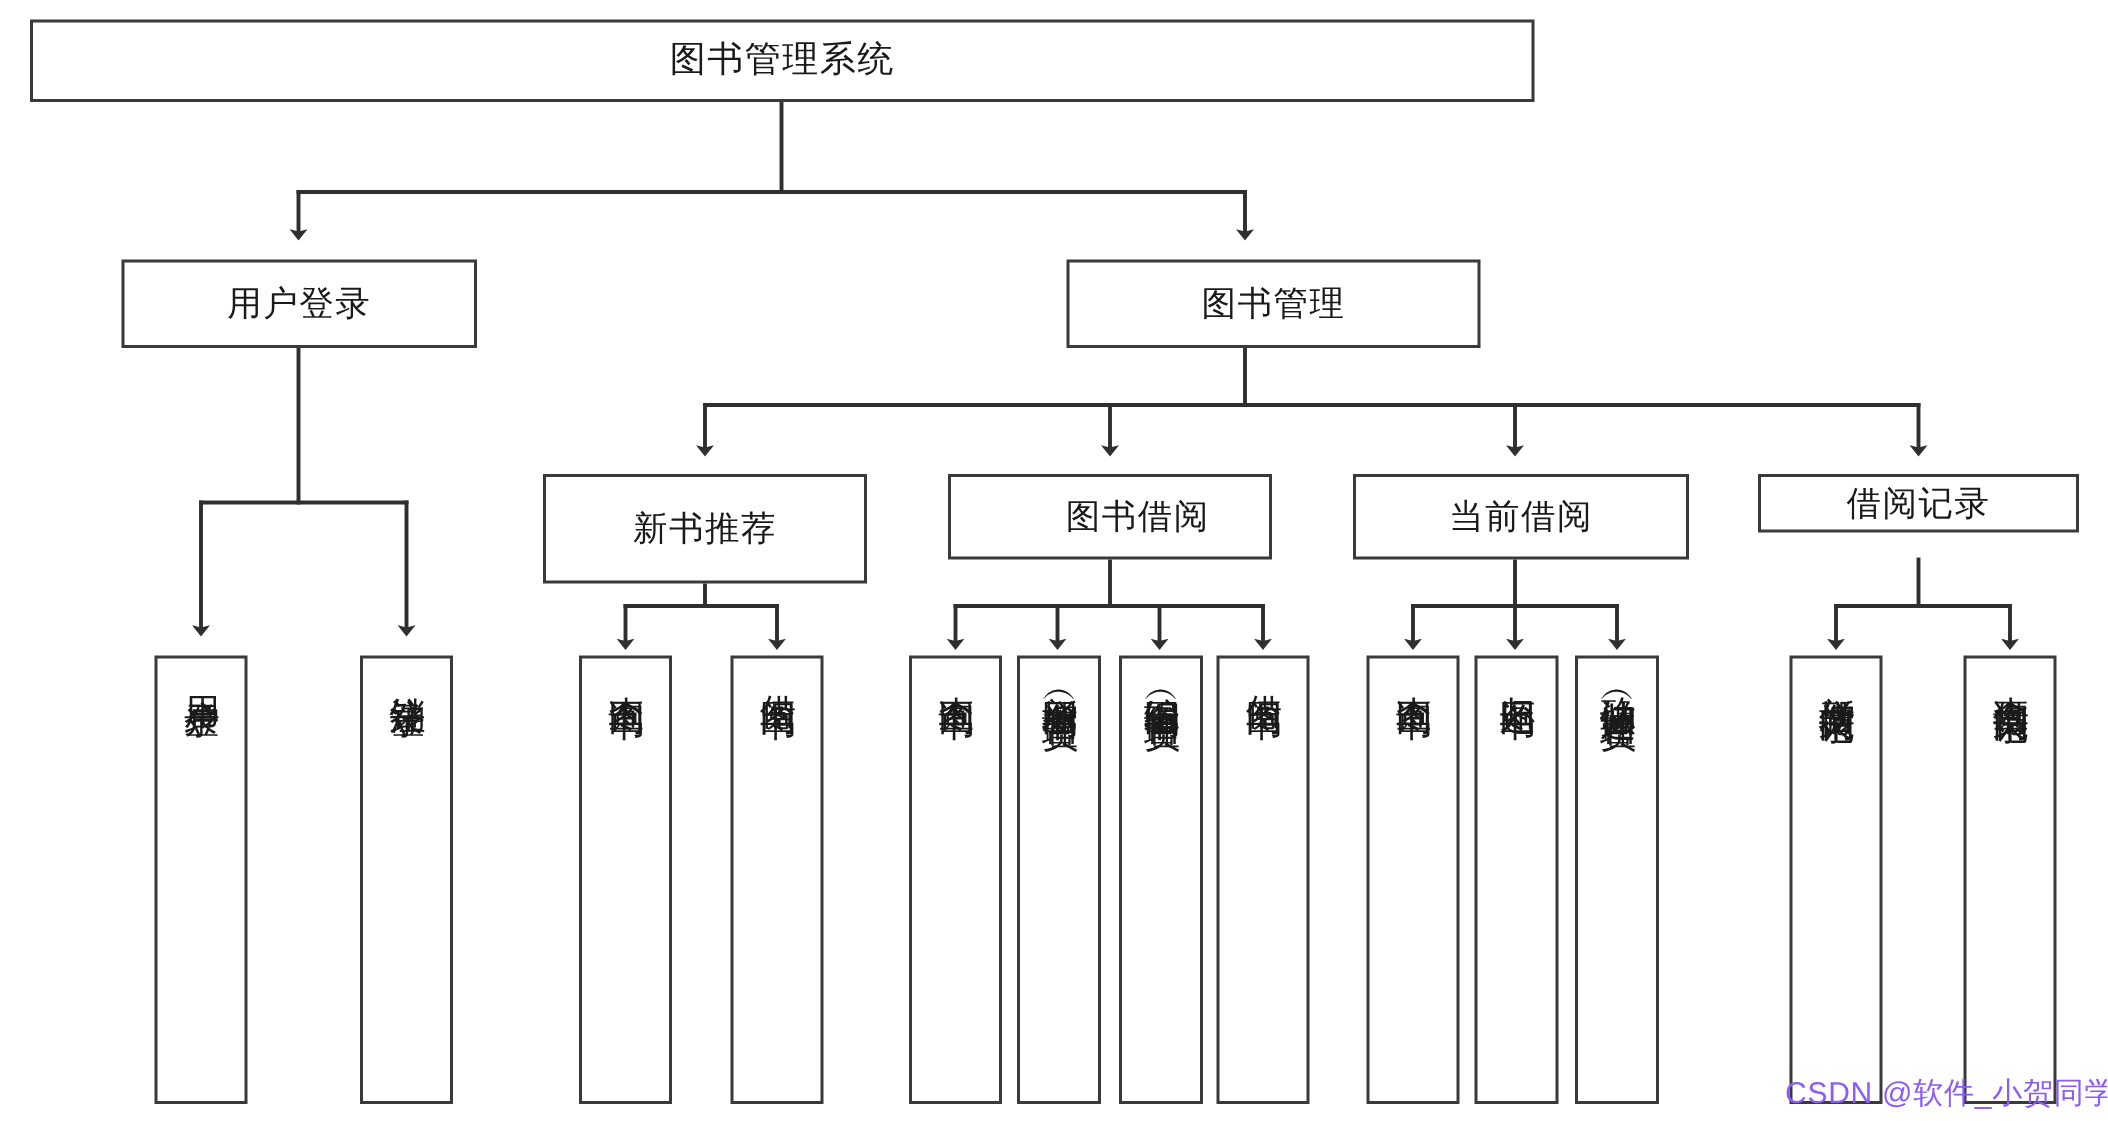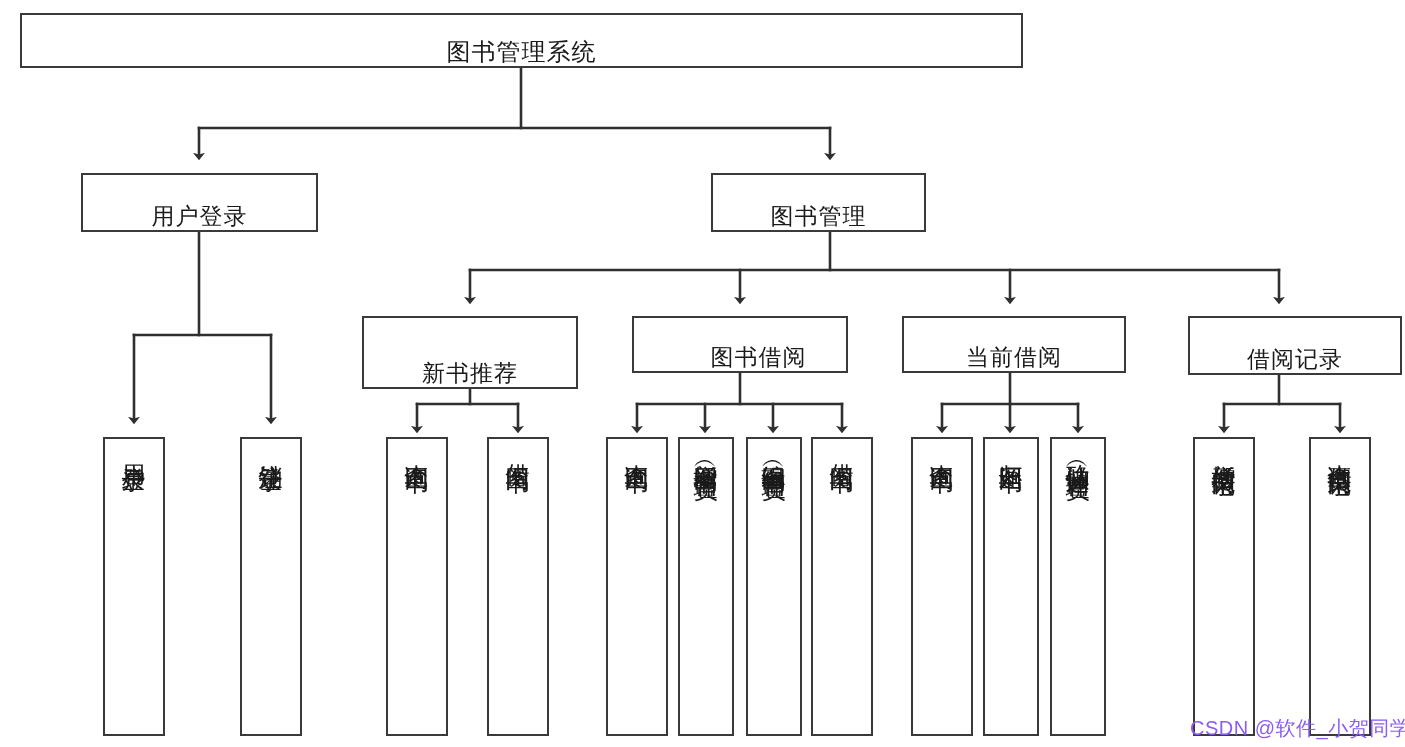--- a/index.html
+++ b/index.html
@@ -25,21 +25,21 @@
     width: 1405px;
     height: 747px;
     pointer-events: none;
   }
   .node {
     position: absolute;
     box-sizing: border-box;
     background: #ffffff;
     border: 2px solid #3a3a3a;
     display: flex;
-    align-items: flex-end;
+    align-items: center;
     justify-content: center;
     color: #1a1a1a;
     z-index: 2;
   }
   .node .node-label {
     display: block;
     text-align: center;
     line-height: 1.18;
     white-space: nowrap;
   }
@@ -130,34 +130,34 @@
     </g>
   </svg>
 
   <div class="node horiz root" style="left:20px; top:13px; width:1003px; height:55px;">
     <span class="node-label">图书管理系统</span>
   </div>
 
   <div class="node horiz" style="left:81px; top:173px; width:237px; height:59px;">
     <span class="node-label">用户登录</span>
   </div>
-  <div class="node horiz" style="left:711px; top:173px; width:215px; height:59px;">
+  <div class="node horiz" style="left:711px; top:173px; width:276px; height:59px;">
     <span class="node-label">图书管理</span>
   </div>
 
   <div class="node horiz" style="left:362px; top:316px; width:216px; height:73px;">
     <span class="node-label">新书推荐</span>
   </div>
   <div class="node horiz" style="left:632px; top:316px; width:216px; height:57px;padding-left:37px;">
     <span class="node-label">图书借阅</span>
   </div>
   <div class="node horiz" style="left:902px; top:316px; width:224px; height:57px;">
     <span class="node-label">当前借阅</span>
   </div>
-  <div class="node horiz" style="left:1172px; top:316px; width:214px; height:59px;margin-left:16px;">
+  <div class="node horiz" style="left:1172px; top:316px; width:214px; height:39px;">
     <span class="node-label">借阅记录</span>
   </div>
 
   <div class="node vert" style="left:103px; top:437px; width:62px; height:299px;">
     <span class="node-label">用户登录</span>
   </div>
   <div class="node vert" style="left:240px; top:437px; width:62px; height:299px;">
     <span class="node-label">注销登录</span>
   </div>
 

